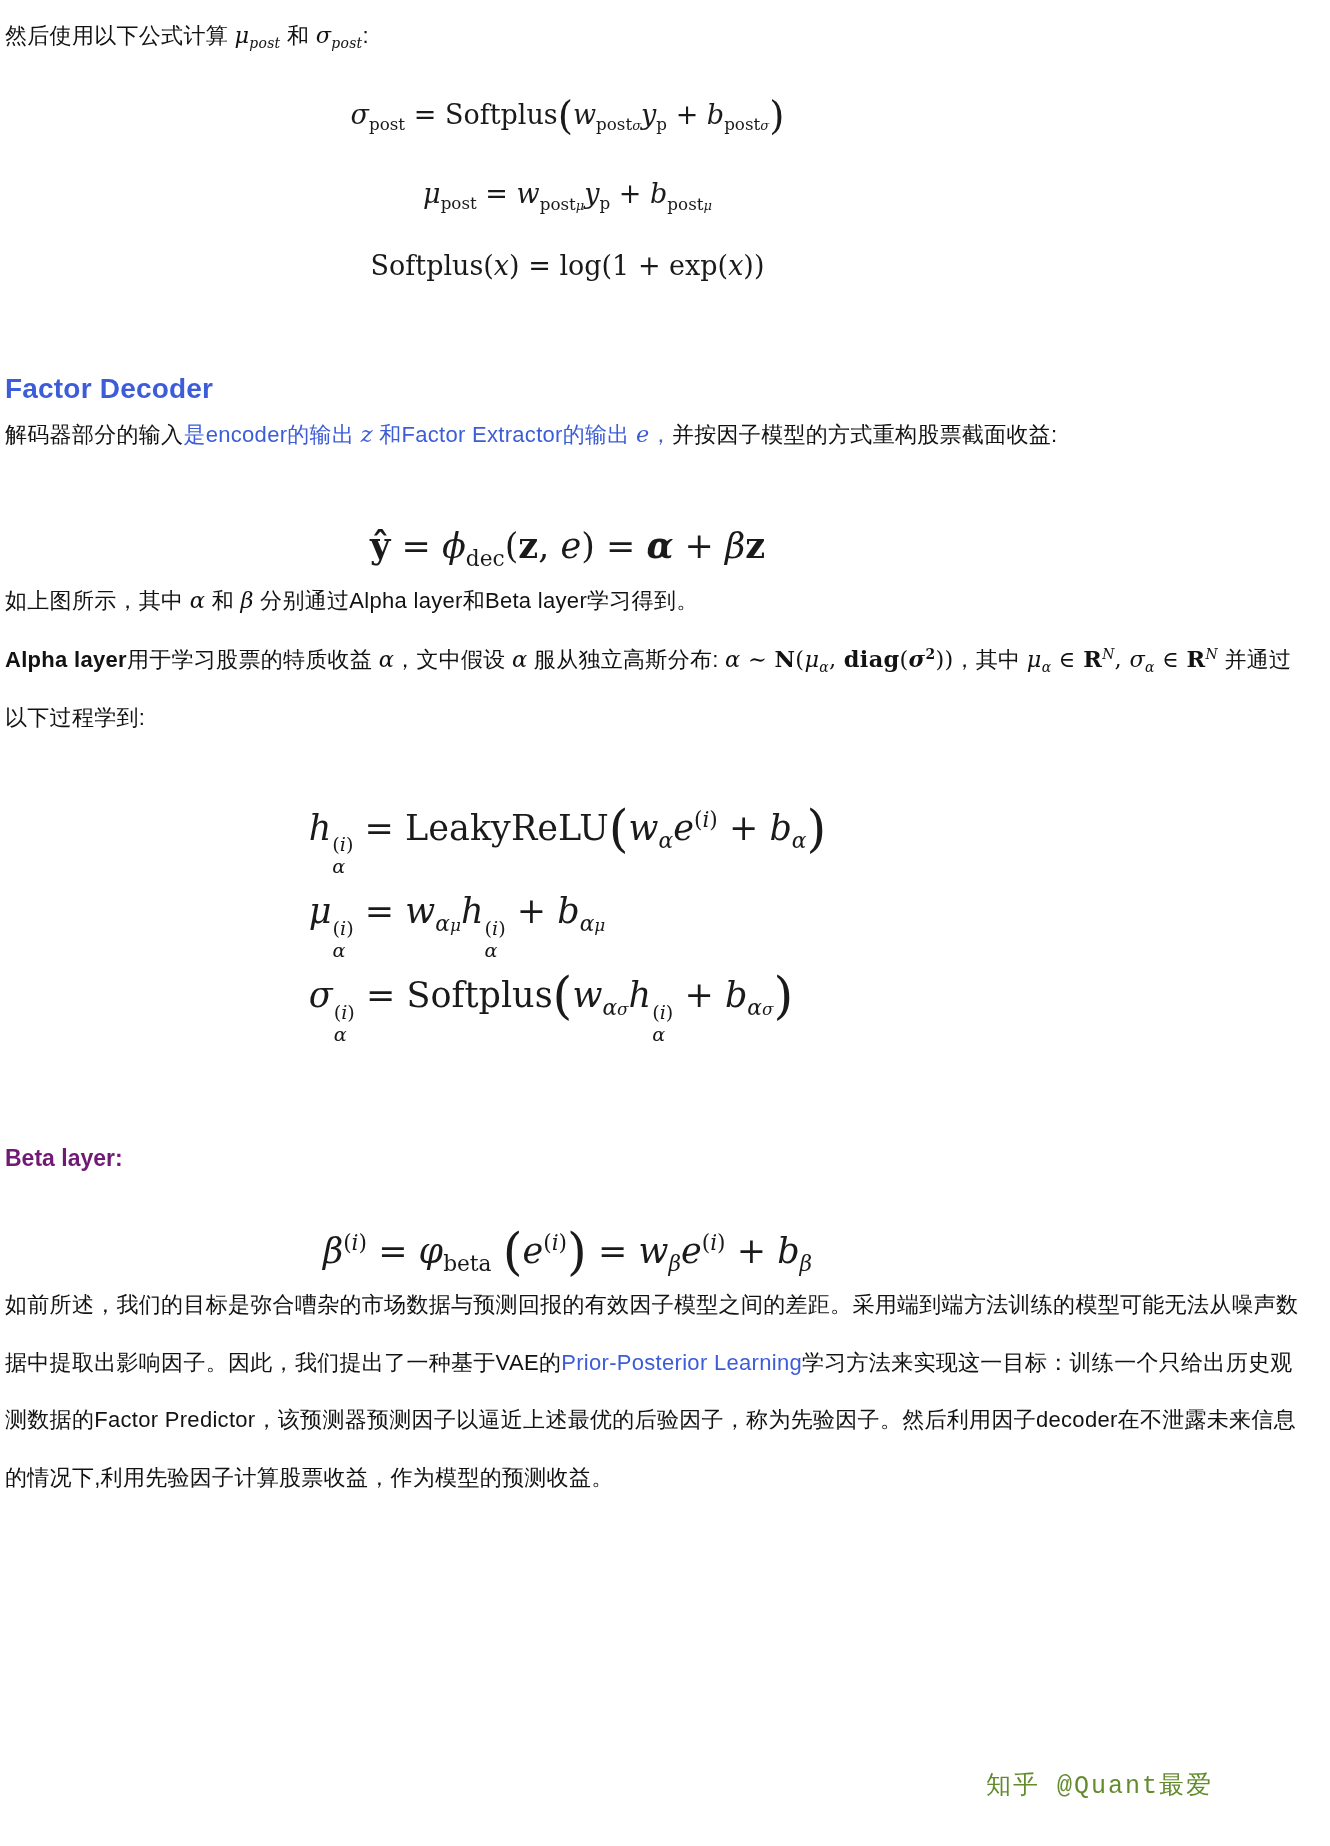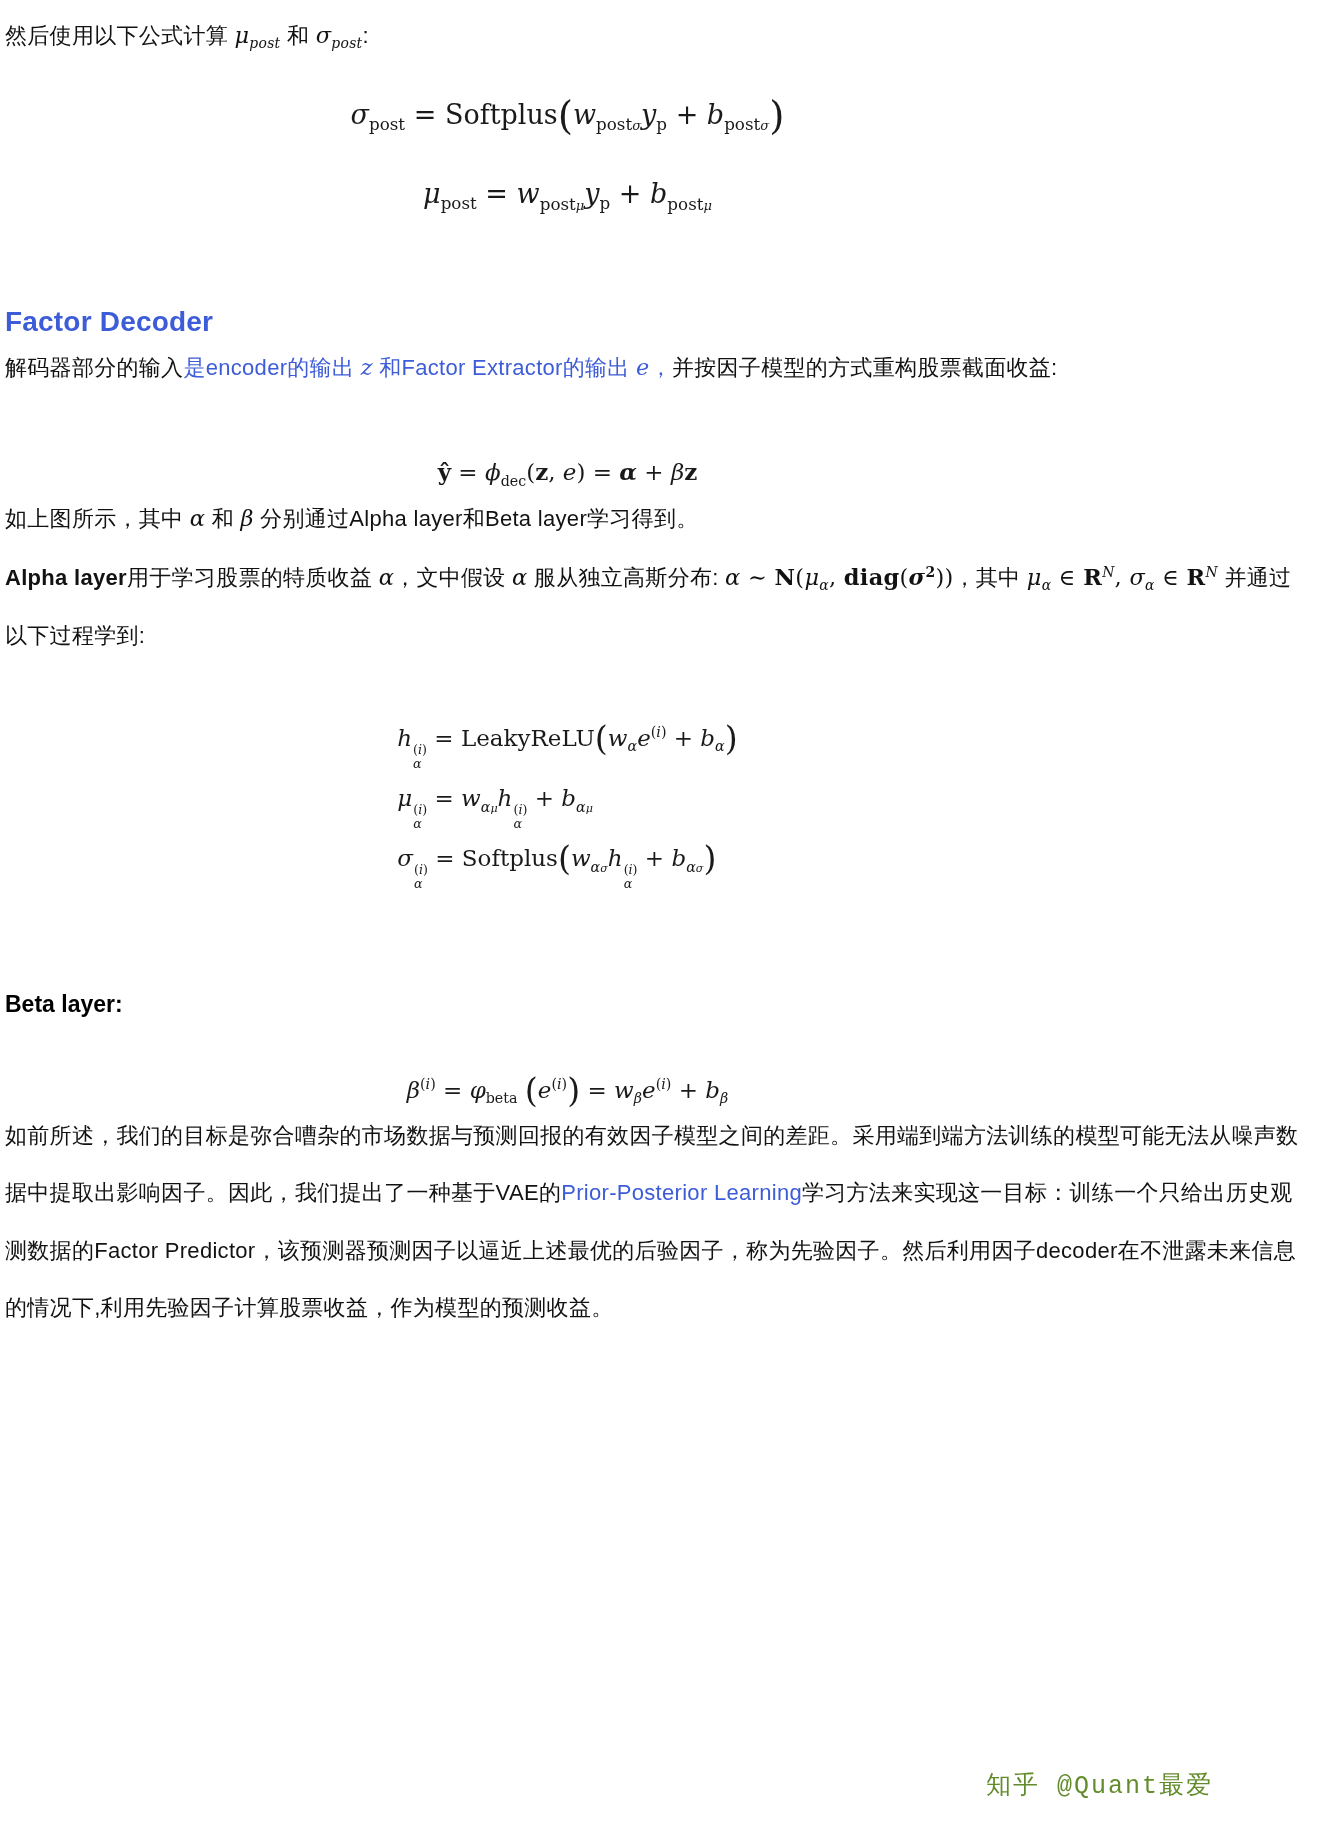--- a/index.html
+++ b/index.html
@@ -7,27 +7,27 @@
     width:1330px;height:1846px;background:#ffffff;position:relative;overflow:hidden;
     font-family:"Liberation Sans","DejaVu Sans",sans-serif;color:#121212;
   }
   .content{padding:6px 23px 0 5px;}
   p.para{font-size:22px;line-height:2.62;margin:0;letter-spacing:0.3px;}
   .m{font-family:"DejaVu Serif","Liberation Serif",serif;font-size:1.02em;}
   .m i, .formula i{font-family:"DejaVu Serif","Liberation Serif",serif;}
   b{font-weight:700;}
   .blue{color:#3d5cd7;font-weight:400;}
   h2.fd{color:#3d5cd7;font-size:28px;font-weight:700;margin:92px 0 0 0;letter-spacing:0.2px;}
-  h3.bl{font-size:23px;font-weight:700;margin:86px 0 0 0;color:#000000;}
+  h3.bl{font-size:23px;font-weight:700;margin:86px 0 0 0;color:#701a75;}
   .formula{
     font-family:"DejaVu Serif","Liberation Serif",serif;color:#1a1a1a;
     width:1125px;text-align:center;
   }
   .f-small{font-size:27px;}
-  .f-big{font-size:23px;}
+  .f-big{font-size:35px;}
   .formula sub,.formula sup,.m sub,.m sup{font-size:0.62em;}
   .rm{font-style:normal;}
   .ssub{font-size:0.78em;}
   .ss{
     display:inline-flex;flex-direction:column;align-items:flex-start;
     font-size:0.55em;line-height:1.12;vertical-align:-0.62em;margin-left:1px;
   }
   .bigp{font-size:1.45em;font-weight:400;vertical-align:-0.12em;line-height:0;}
   .f1{margin-top:44px;}
   .f2{margin-top:34px;}
@@ -48,20 +48,21 @@
 </style>
 </head>
 <body>
 
 <div class="content">
 
   <p class="para">然后使用以下公式计算 <span class="m"><i>μ</i><sub><i>post</i></sub></span> 和 <span class="m"><i>σ</i><sub><i>post</i></sub></span>:</p>
 
   <div class="formula f-small f2"><i>σ</i><sub class="rm">post</sub> <span class="rm">=</span> <span class="rm">Softplus</span><span class="bigp">(</span><i>w</i><sub class="rm">post<span class="ssub"><i>σ</i></span></sub><i>y</i><sub class="rm">p</sub> + <i>b</i><sub class="rm">post<span class="ssub"><i>σ</i></span></sub><span class="bigp">)</span></div>
   <div class="formula f-small f1"><i>μ</i><sub class="rm">post</sub> <span class="rm">=</span> <i>w</i><sub class="rm">post<span class="ssub"><i>μ</i></span></sub><i>y</i><sub class="rm">p</sub> + <i>b</i><sub class="rm">post<span class="ssub"><i>μ</i></span></sub></div>
+  <div class="formula f-small f3"><span class="rm">Softplus(</span><i>x</i><span class="rm">) = log(1 + exp(</span><i>x</i><span class="rm">))</span></div>
 
   <h2 class="fd">Factor Decoder</h2>
 
   <p class="para p-decoder">解码器部分的输入<span class="blue">是encoder的输出 <span class="m"><i>z</i></span> 和Factor Extractor的输出 <span class="m"><i>e</i></span>，</span>并按因子模型的方式重构股票截面收益:</p>
 
   <div class="formula f-big f-decoder"><b>ŷ</b> <span class="rm">=</span> <i>ϕ</i><sub class="rm">dec</sub><span class="rm">(</span><b>z</b>, <i>e</i><span class="rm">)</span> <span class="rm">=</span> <b><i>α</i></b> + <i>β</i><b>z</b></div>
 
   <p class="para p-note">如上图所示，其中 <span class="m"><i>α</i></span> 和 <span class="m"><i>β</i></span> 分别通过Alpha layer和Beta layer学习得到。</p>
 
   <p class="para p-alpha"><b>Alpha layer</b>用于学习股票的特质收益 <span class="m"><i>α</i></span>，文中假设 <span class="m"><i>α</i></span> 服从独立高斯分布: <span class="m"><i>α</i> ∼ <b>N</b>(<i>μ</i><sub><i>α</i></sub>, <b>diag</b>(<b><i>σ</i></b><sup><b>2</b></sup>))</span>，其中 <span class="m"><i>μ</i><sub><i>α</i></sub> ∈ <b>R</b><sup><i>N</i></sup>, <i>σ</i><sub><i>α</i></sub> ∈ <b>R</b><sup><i>N</i></sup></span> 并通过以下过程学到:</p>

